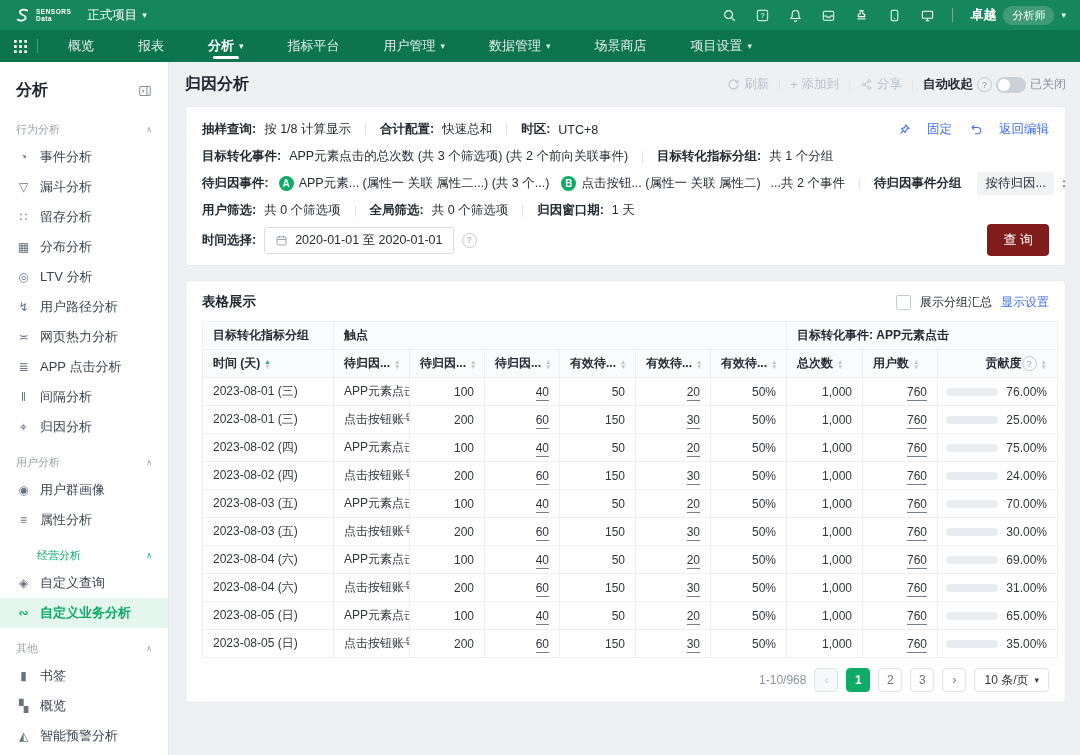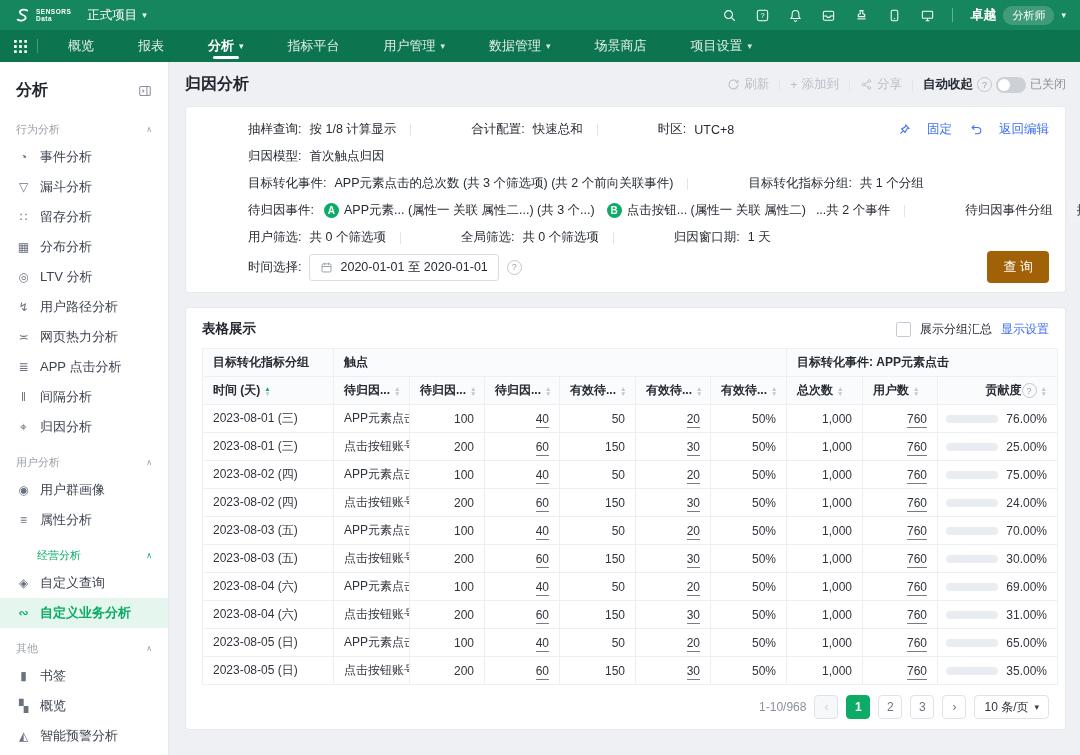--- a/index.html
+++ b/index.html
@@ -49,30 +49,30 @@
   .tool.dark{color:#262b33;font-weight:700;}
   .tb-sep{width:1px;height:12px;background:#e2e4e9;}
   .help-c{width:13px;height:13px;border:1px solid #c2c7cf;border-radius:50%;color:#9aa0a8;font-size:9px;display:inline-flex;align-items:center;justify-content:center;flex:none;font-weight:400;}
   .toggle{width:30px;height:16px;border-radius:8px;background:#ccd1d8;position:relative;cursor:pointer;flex:none;}
   .toggle::after{content:"";position:absolute;left:2px;top:2px;width:12px;height:12px;border-radius:50%;background:#fff;}
   .toggle-label{color:#8b919b;font-weight:400;font-size:12px;}
 
   
   .qcard{background:#fff;border:1px solid #e7e9ee;border-radius:4px;padding:9px 16px;margin-bottom:14px;}
   .q-row{display:flex;align-items:center;min-height:27px;font-size:12.5px;color:#262b33;}
-  .q-label{font-weight:400;margin-right:8px;white-space:nowrap;margin-left:46px;}
+  .q-label{font-weight:700;margin-right:8px;white-space:nowrap;}
   .q-val{white-space:nowrap;}
   .q-sep{width:1px;height:12px;background:#e2e4e9;margin:0 14px;flex:none;}
   .q-actions{margin-left:auto;display:flex;gap:18px;color:#3f6ef2;font-size:12.5px;}
   .q-action{display:flex;align-items:center;gap:16px;cursor:pointer;}
   .badge{width:15px;height:15px;border-radius:50%;background:#0cab66;color:#fff;font-size:10px;font-weight:700;display:inline-flex;align-items:center;justify-content:center;margin:0 5px 0 2px;flex:none;}
   .ev-text{margin-right:10px;white-space:nowrap;}
   .tag{background:#f1f2f4;border-radius:3px;padding:3px 8px;margin:0 4px 0 8px;cursor:pointer;white-space:nowrap;}
   .date-input{display:flex;align-items:center;gap:7px;border:1px solid #d9dde3;border-radius:3px;padding:4px 10px;margin-right:8px;cursor:pointer;white-space:nowrap;}
-  .btn-primary{margin-left:auto;background:#a16207;color:#fff;border:none;border-radius:4px;padding:7px 16px;font-size:13px;cursor:pointer;font-family:inherit;}
+  .btn-primary{margin-left:auto;background:#7f1d1d;color:#fff;border:none;border-radius:4px;padding:7px 16px;font-size:13px;cursor:pointer;font-family:inherit;}
 
   
   .tcard{background:#fff;border:1px solid #e7e9ee;border-radius:4px;padding:12px 16px 10px;}
   .tcard-head{display:flex;align-items:center;margin-bottom:10px;}
   .tcard-title{font-weight:700;font-size:13.5px;color:#22262e;}
   .tcard-right{margin-left:auto;display:flex;align-items:center;gap:9px;font-size:12px;color:#262b33;}
   .cb{width:13px;height:13px;border:1px solid #c6cbd3;border-radius:2px;background:#fff;cursor:pointer;flex:none;}
   .link{color:#3f6ef2;cursor:pointer;}
 
   table{width:100%;border-collapse:collapse;table-layout:fixed;font-size:12px;}
@@ -382,24 +382,20 @@
                   <svg width="13" height="13" viewBox="0 0 16 16" fill="none" stroke="#3f6ef2" stroke-width="1.3">
                     <path d="M5.3 2.8 2.6 5.5 5.3 8.2"></path>
                     <path d="M2.6 5.5h6.9a3.9 3.9 0 110 7.8H6.2"></path>
                   </svg>
                 </span>
                 <span>返回编辑</span>
               </span>
             </div>
           </div>
           <div class="q-row">
-            <span class="q-label">归因模型:</span>
-            <span class="q-val">首次触点归因</span>
-          </div>
-          <div class="q-row">
             <span class="q-label">目标转化事件:</span>
             <span class="q-val">APP元素点击的总次数 (共 3 个筛选项) (共 2 个前向关联事件)</span>
             <span class="q-sep"></span>
             <span class="q-label">目标转化指标分组:</span>
             <span class="q-val">共 1 个分组</span>
           </div>
           <div class="q-row">
             <span class="q-label">待归因事件:</span>
             <span class="badge">A</span>
             <span class="ev-text">APP元素... (属性一 关联 属性二...) (共 3 个...)</span>

